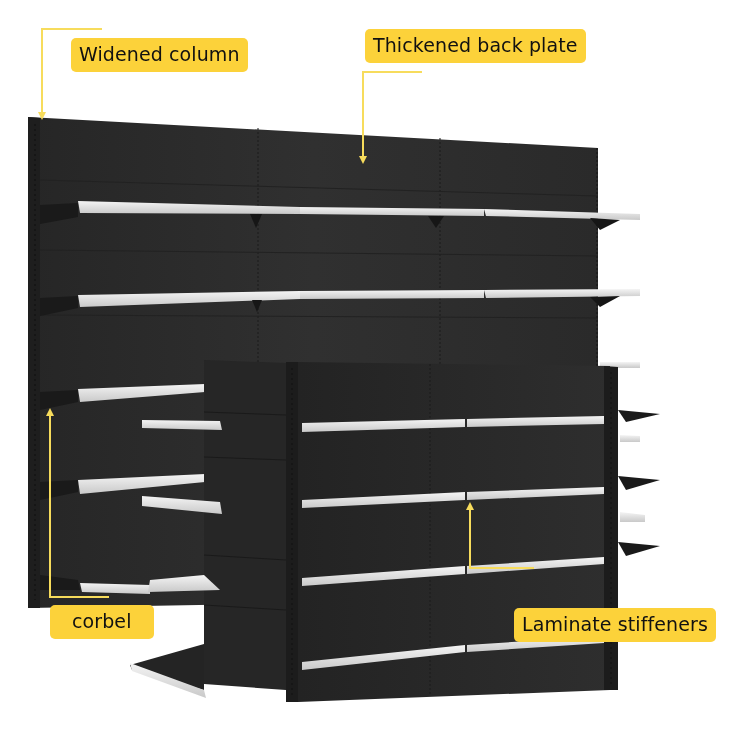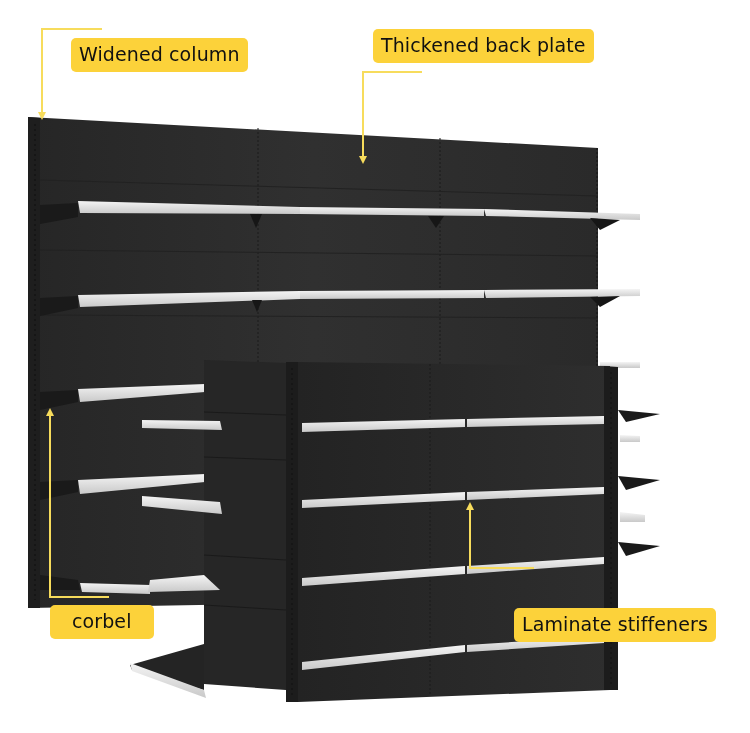--- a/index.html
+++ b/index.html
@@ -134,17 +134,17 @@
     </g>
     <g fill="#f7dc5c">
       <polygon points="38,112 46,112 42,120"></polygon>
       <polygon points="359,156 367,156 363,164"></polygon>
       <polygon points="46,416 54,416 50,408"></polygon>
       <polygon points="466,510 474,510 470,502"></polygon>
     </g>
   </svg>
 
   <div class="label" style="left:71px; top:38px;">Widened column</div>
-  <div class="label" style="left:373px; top:29px;">Thickened back plate</div>
+  <div class="label" style="left:365px; top:29px;">Thickened back plate</div>
   <div class="label" style="left:50px; top:605px; padding-left:22px; padding-right:22px;">corbel</div>
   <div class="label" style="left:490px; top:608px;margin-left:24px;">Laminate stiffeners</div>
 
 </div>
 
 </body></html>

